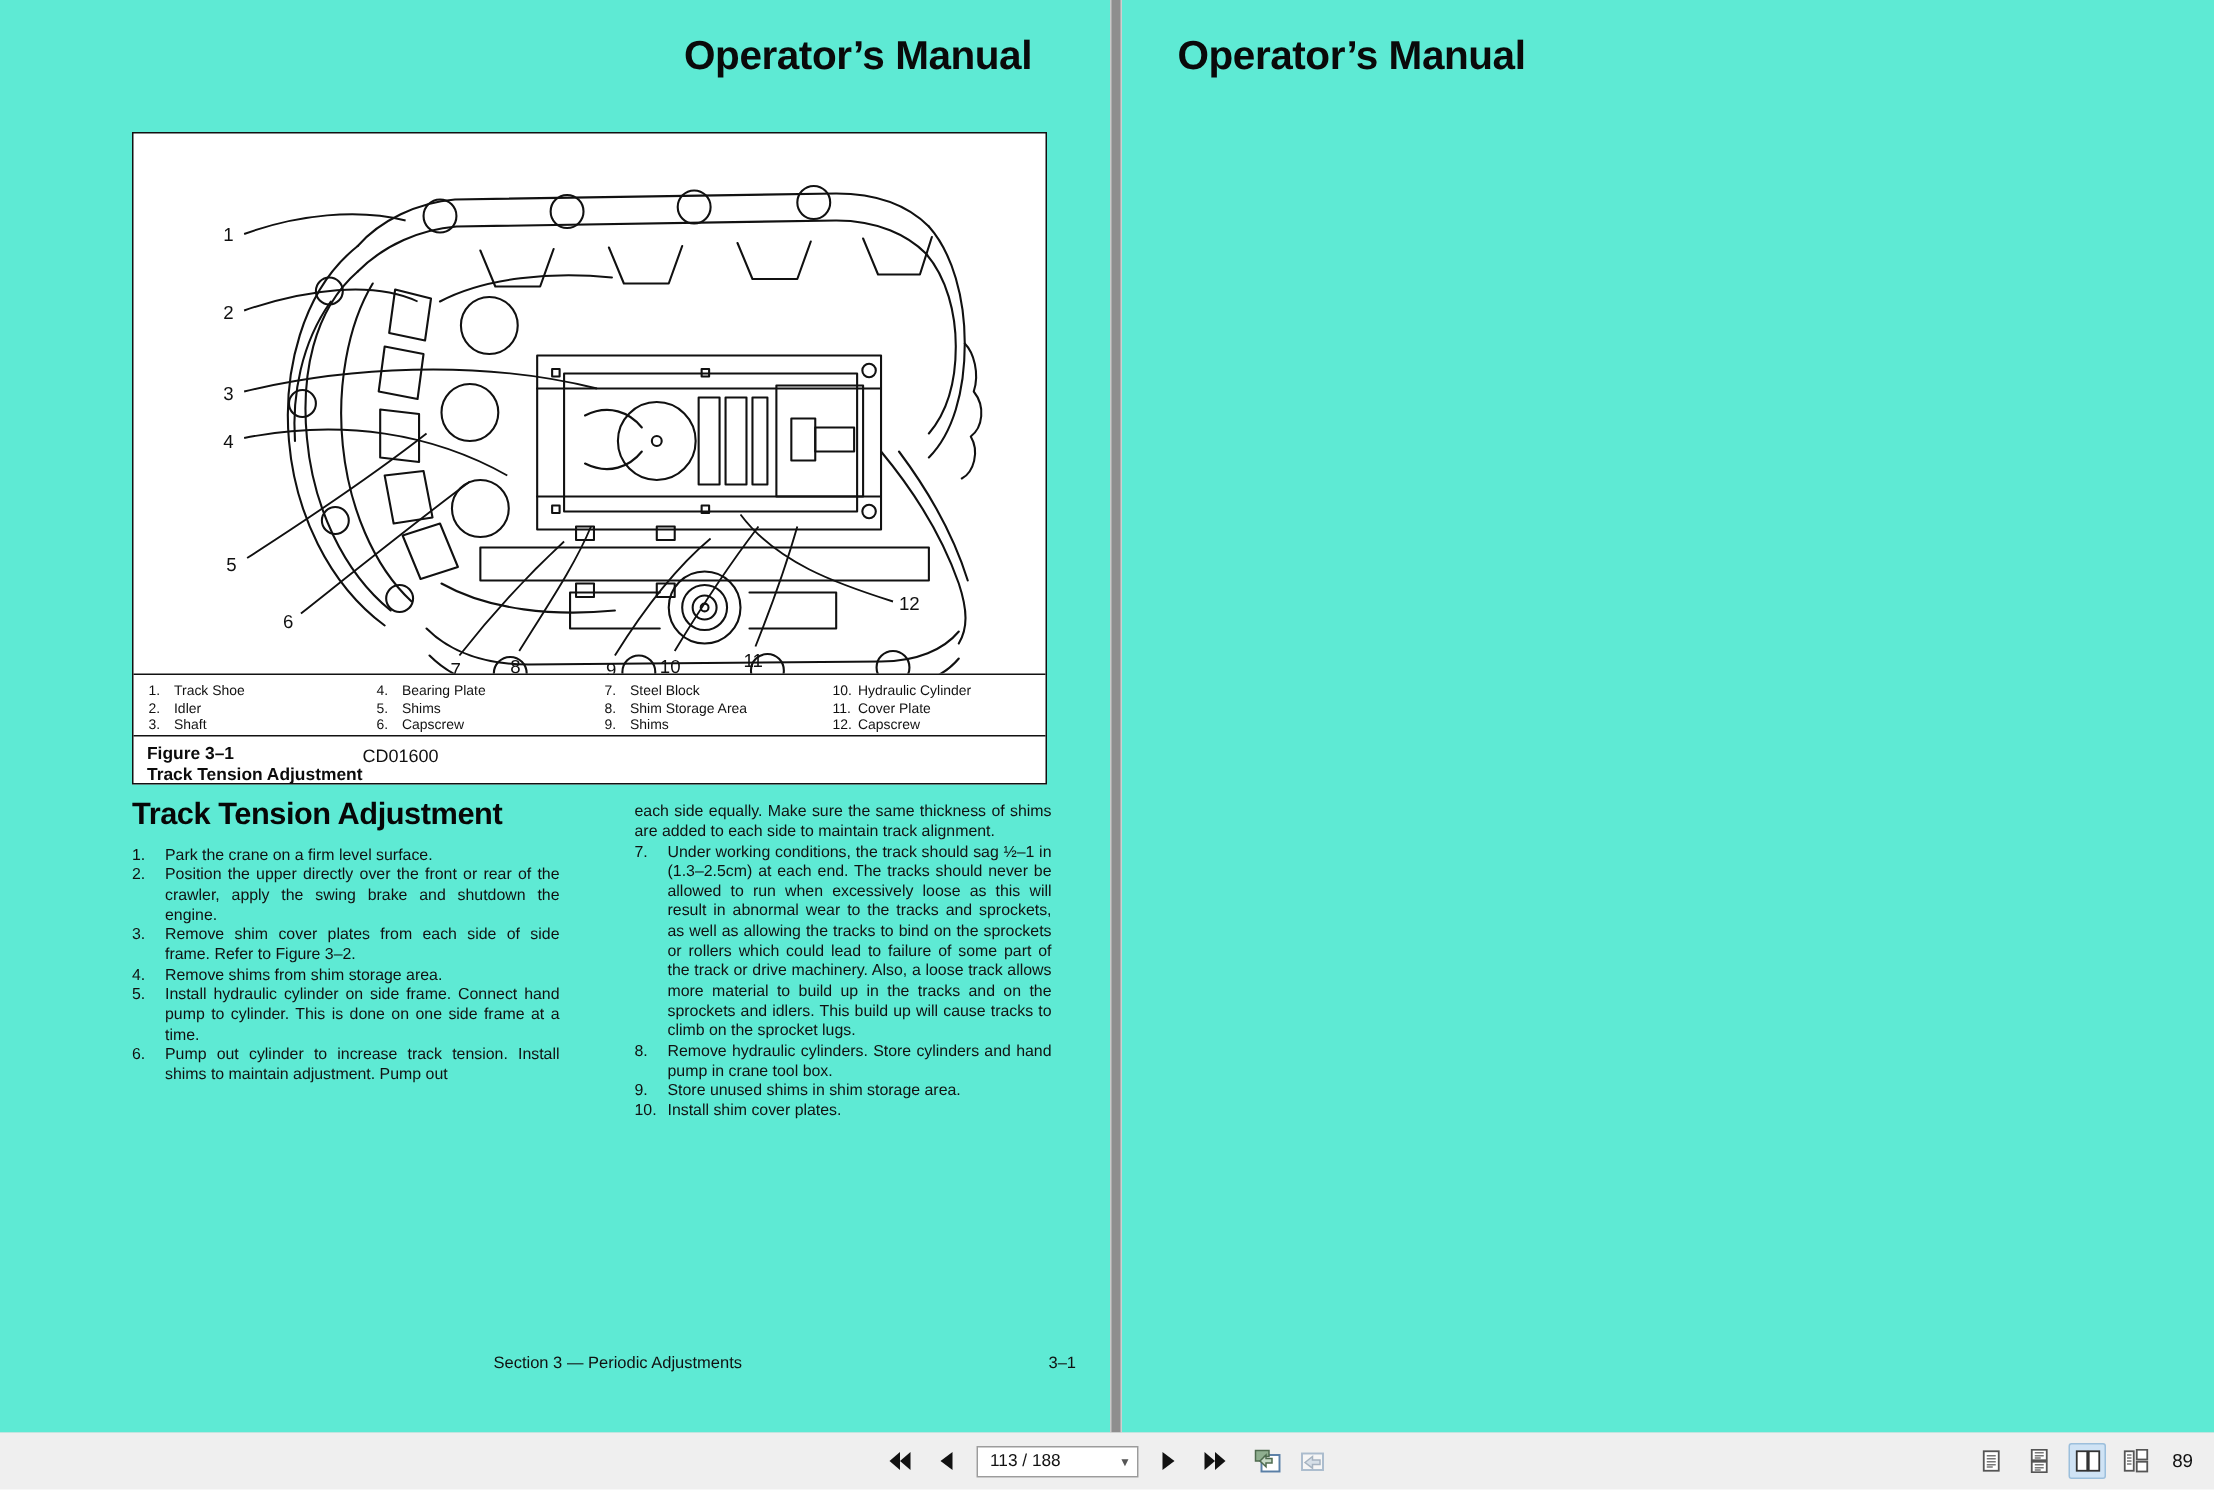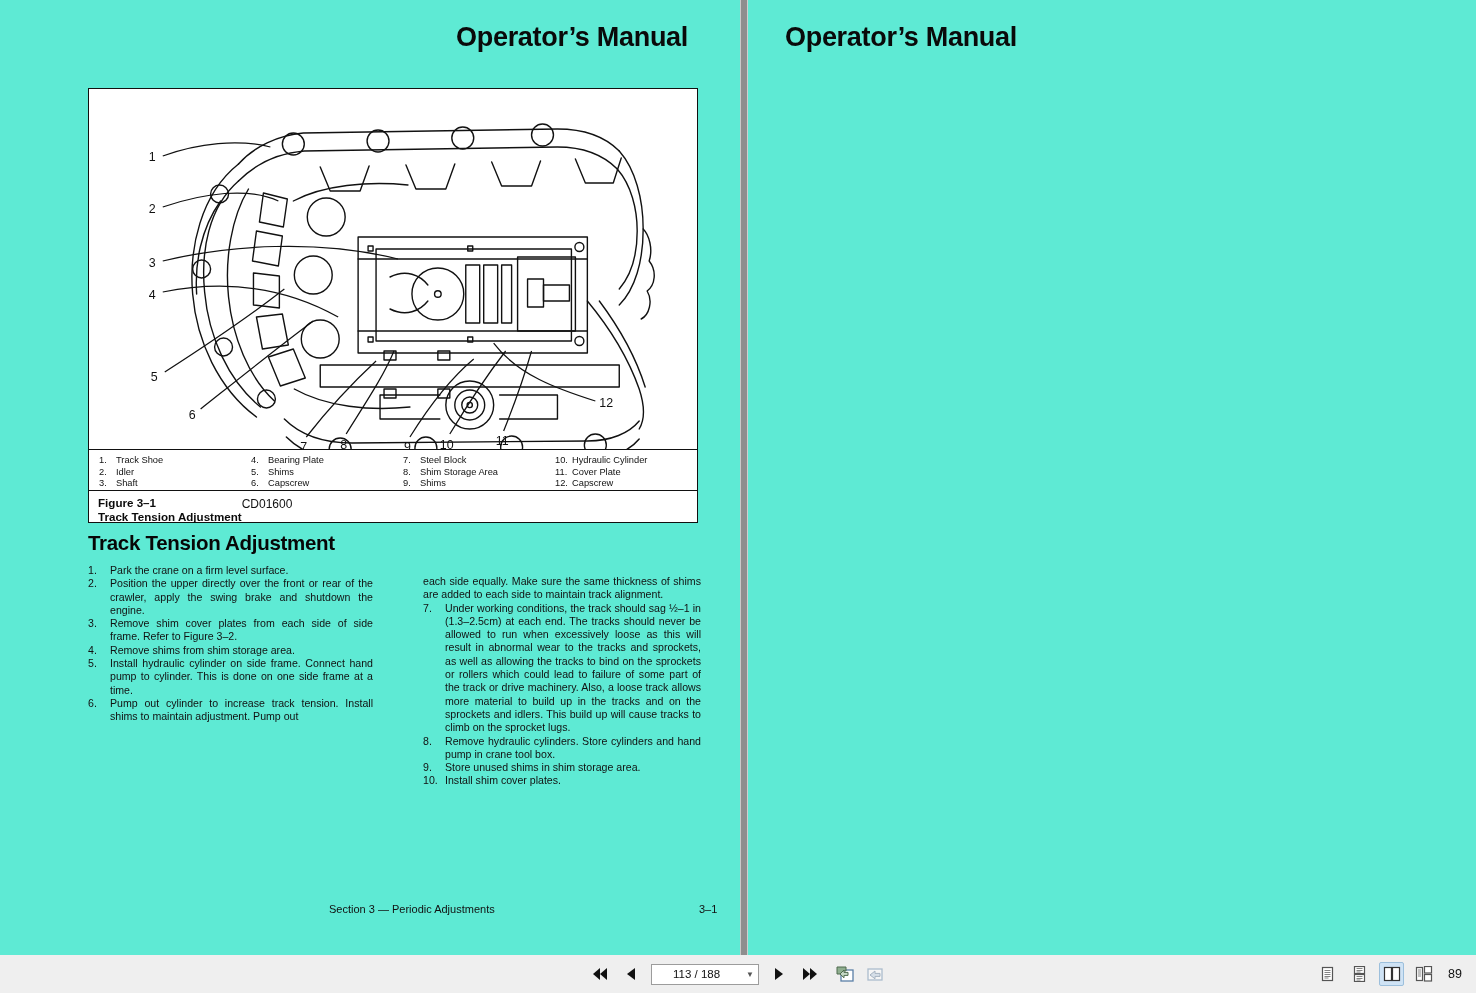--- a/index.html
+++ b/index.html
@@ -74,21 +74,20 @@
   #left-col1  { left: 88px;  top: 531px; width: 285px; }
   #left-col2  { left: 423px; top: 535px; width: 278px; }
 
   h2.sec-title {
     font-size: 20.5px; font-weight: bold; letter-spacing: -0.3px;
     margin-bottom: 9px; color: #070707;
   }
   p.para {
     font-size: 10.6px; line-height: 13.3px; text-align: justify;
     margin-bottom: 9px;
-    margin-top: 40px;
   }
   ol.steps { list-style: none; }
   ol.steps li {
     font-size: 10.6px; line-height: 13.3px; text-align: justify;
     display: flex; margin-bottom: 0px;
   }
   .step-num { flex: 0 0 22px; width: 22px; }
   .step-txt { flex: 1; }
 
   
@@ -109,21 +108,21 @@
   .tb-btn {
     width: 22px; height: 22px;
     display: flex; align-items: center; justify-content: center;
     cursor: pointer; background: transparent; border: none;
   }
   .tb-btn svg { display: block; }
   #page-field {
     display: flex; align-items: center; justify-content: space-between;
     width: 108px; height: 21px;
     background: #fff; border: 1px solid #9c9c9c;
-    padding: 0 4px 0 21px;
+    padding: 0 4px 0 8px;
     font-size: 11.5px; color: #111;
   }
   #page-field .caret { font-size: 8px; color: #555; }
   #toolbar-right {
     position: absolute; right: 14px;
     display: flex; align-items: center; gap: 7px;
   }
   .view-btn {
     width: 25px; height: 24px;
     display: flex; align-items: center; justify-content: center;

